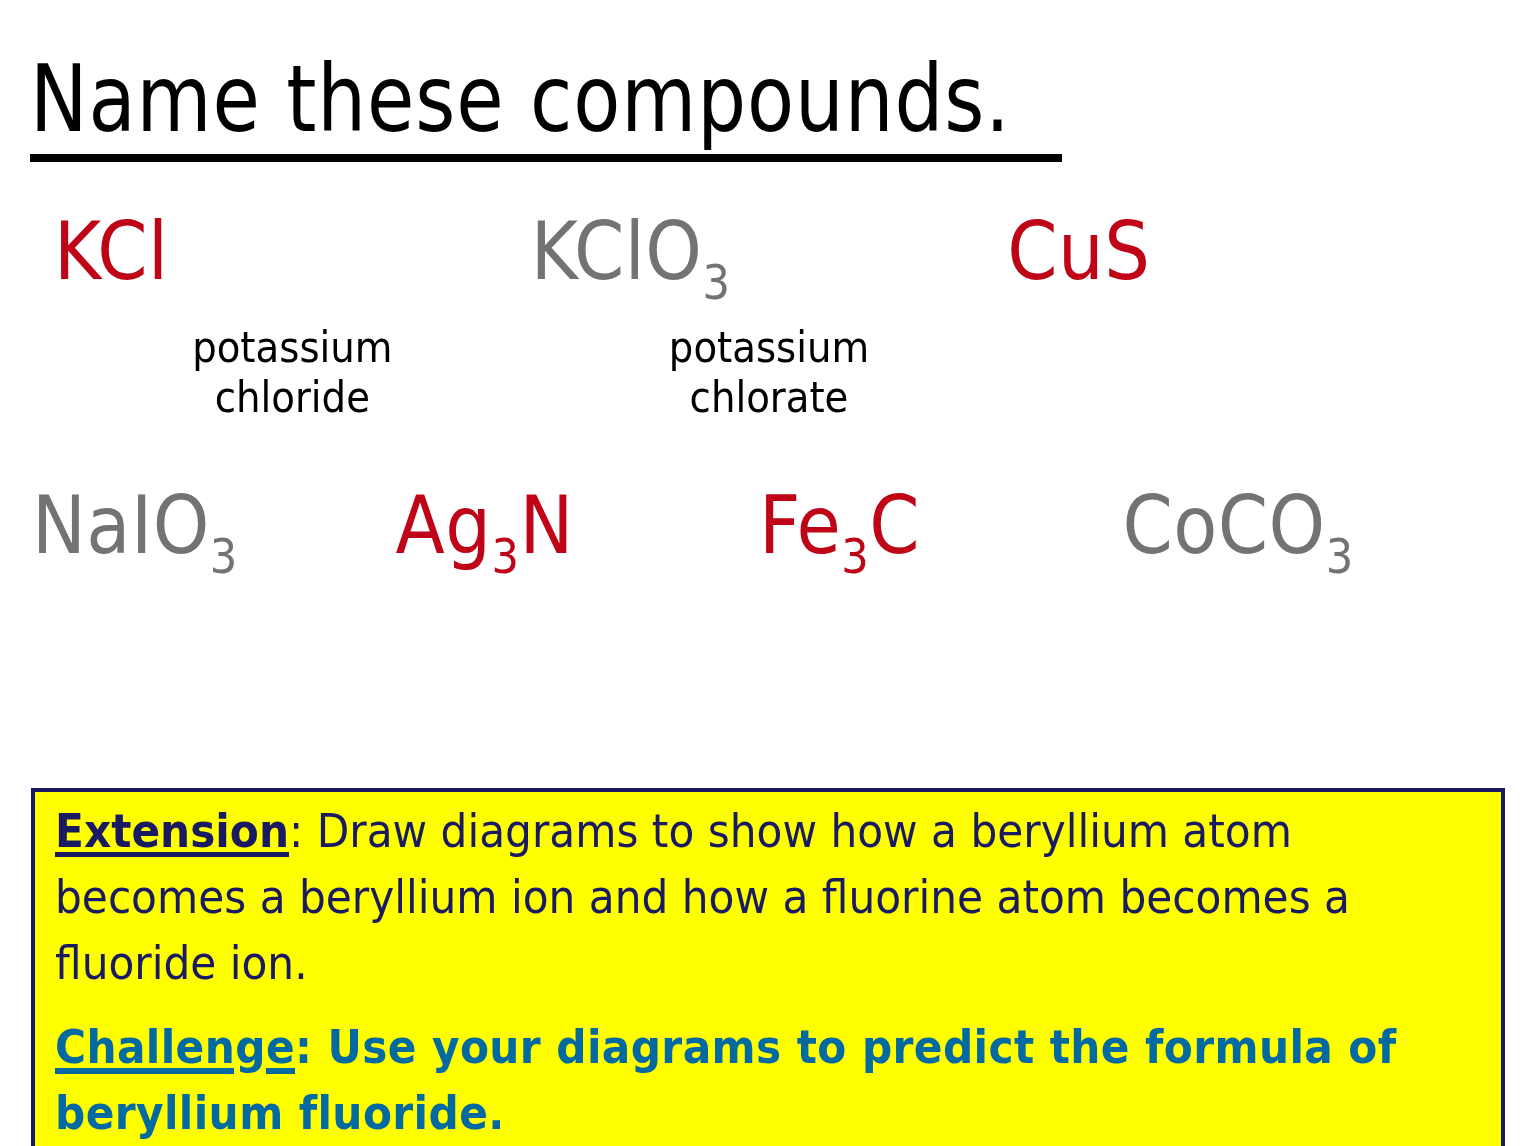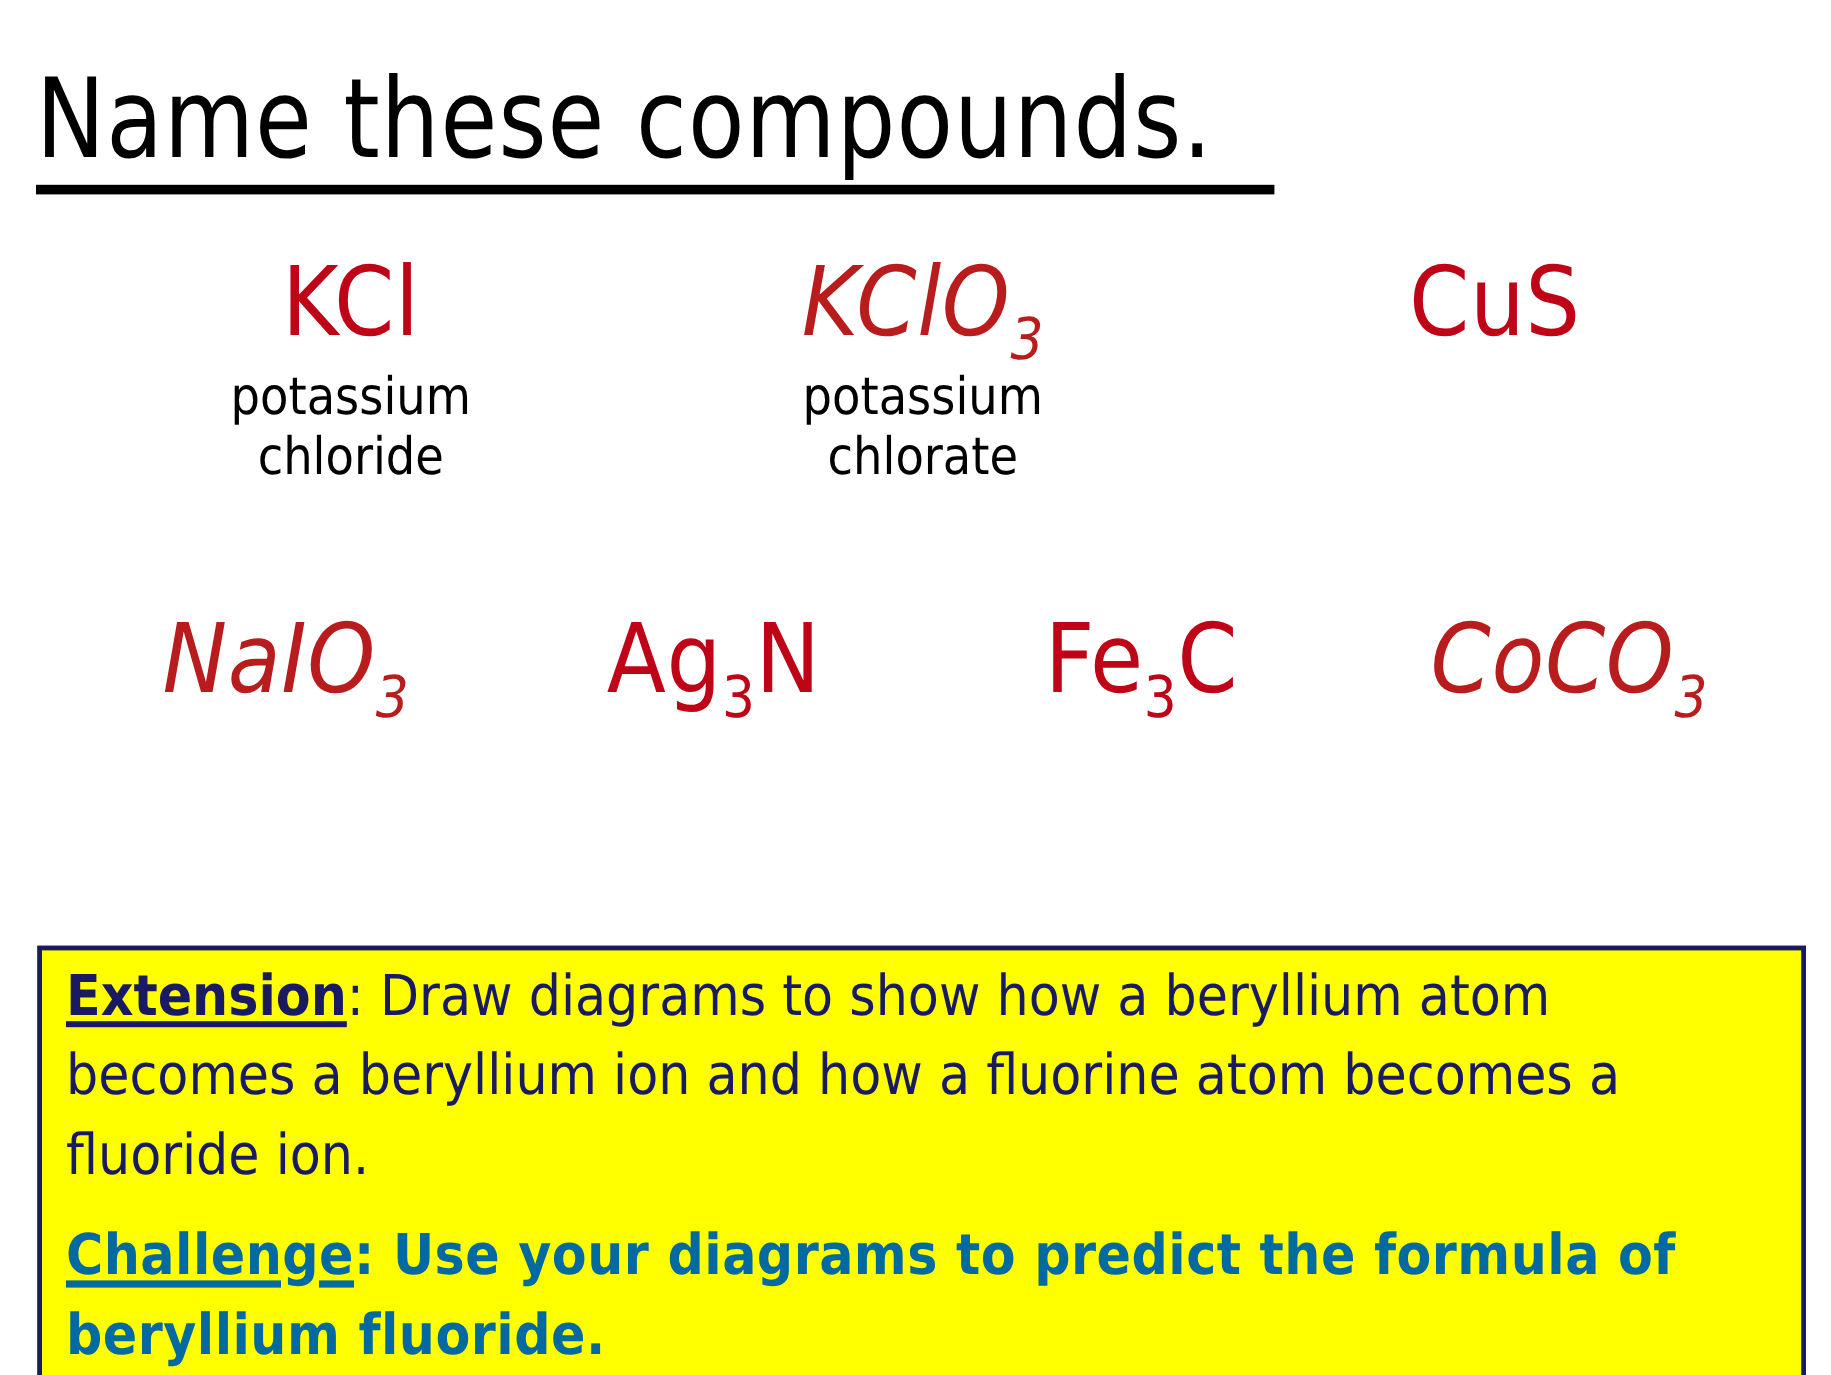--- a/index.html
+++ b/index.html
@@ -51,44 +51,44 @@
   
   .formula-row {
     position: absolute;
     left: 0;
     width: 1526px;
     display: flex;
     align-items: flex-start;
     box-sizing: border-box;
   }
   #row1 { top: 174px; padding: 0 42px 0 54px; }
-  #row2 { top: 472px; padding: 0 40px 0 60px; }
+  #row2 { top: 448px; padding: 0 40px 0 32px; }
 
   .formula-cell {
     flex: 1 1 0;
     display: flex;
     flex-direction: column;
-    align-items: center;
+    gap: 16px;
   }
 
   .formula {
     font-family: "DejaVu Sans Condensed", "Liberation Sans Narrow", "Liberation Sans", sans-serif;
     font-size: 80px;
     line-height: 92px;
     white-space: nowrap;
     font-weight: 400;
     letter-spacing: 0.5px;
   }
   .formula sub {
     font-size: 0.60em;
     line-height: 0;
     vertical-align: -0.42em;
   }
   .c-red  { color: #C00418; }
-  .c-navy { color: #b91c1c; font-style: italic; }
+  .c-navy { color: #737373; }
 
   .answer {
     font-family: "DejaVu Sans Condensed", "Liberation Sans Narrow", "Liberation Sans", sans-serif;
     color: #000000;
     font-size: 43px;
     line-height: 50px;
     text-align: center;
     margin-top: 8px;
     white-space: pre-line;
   }

